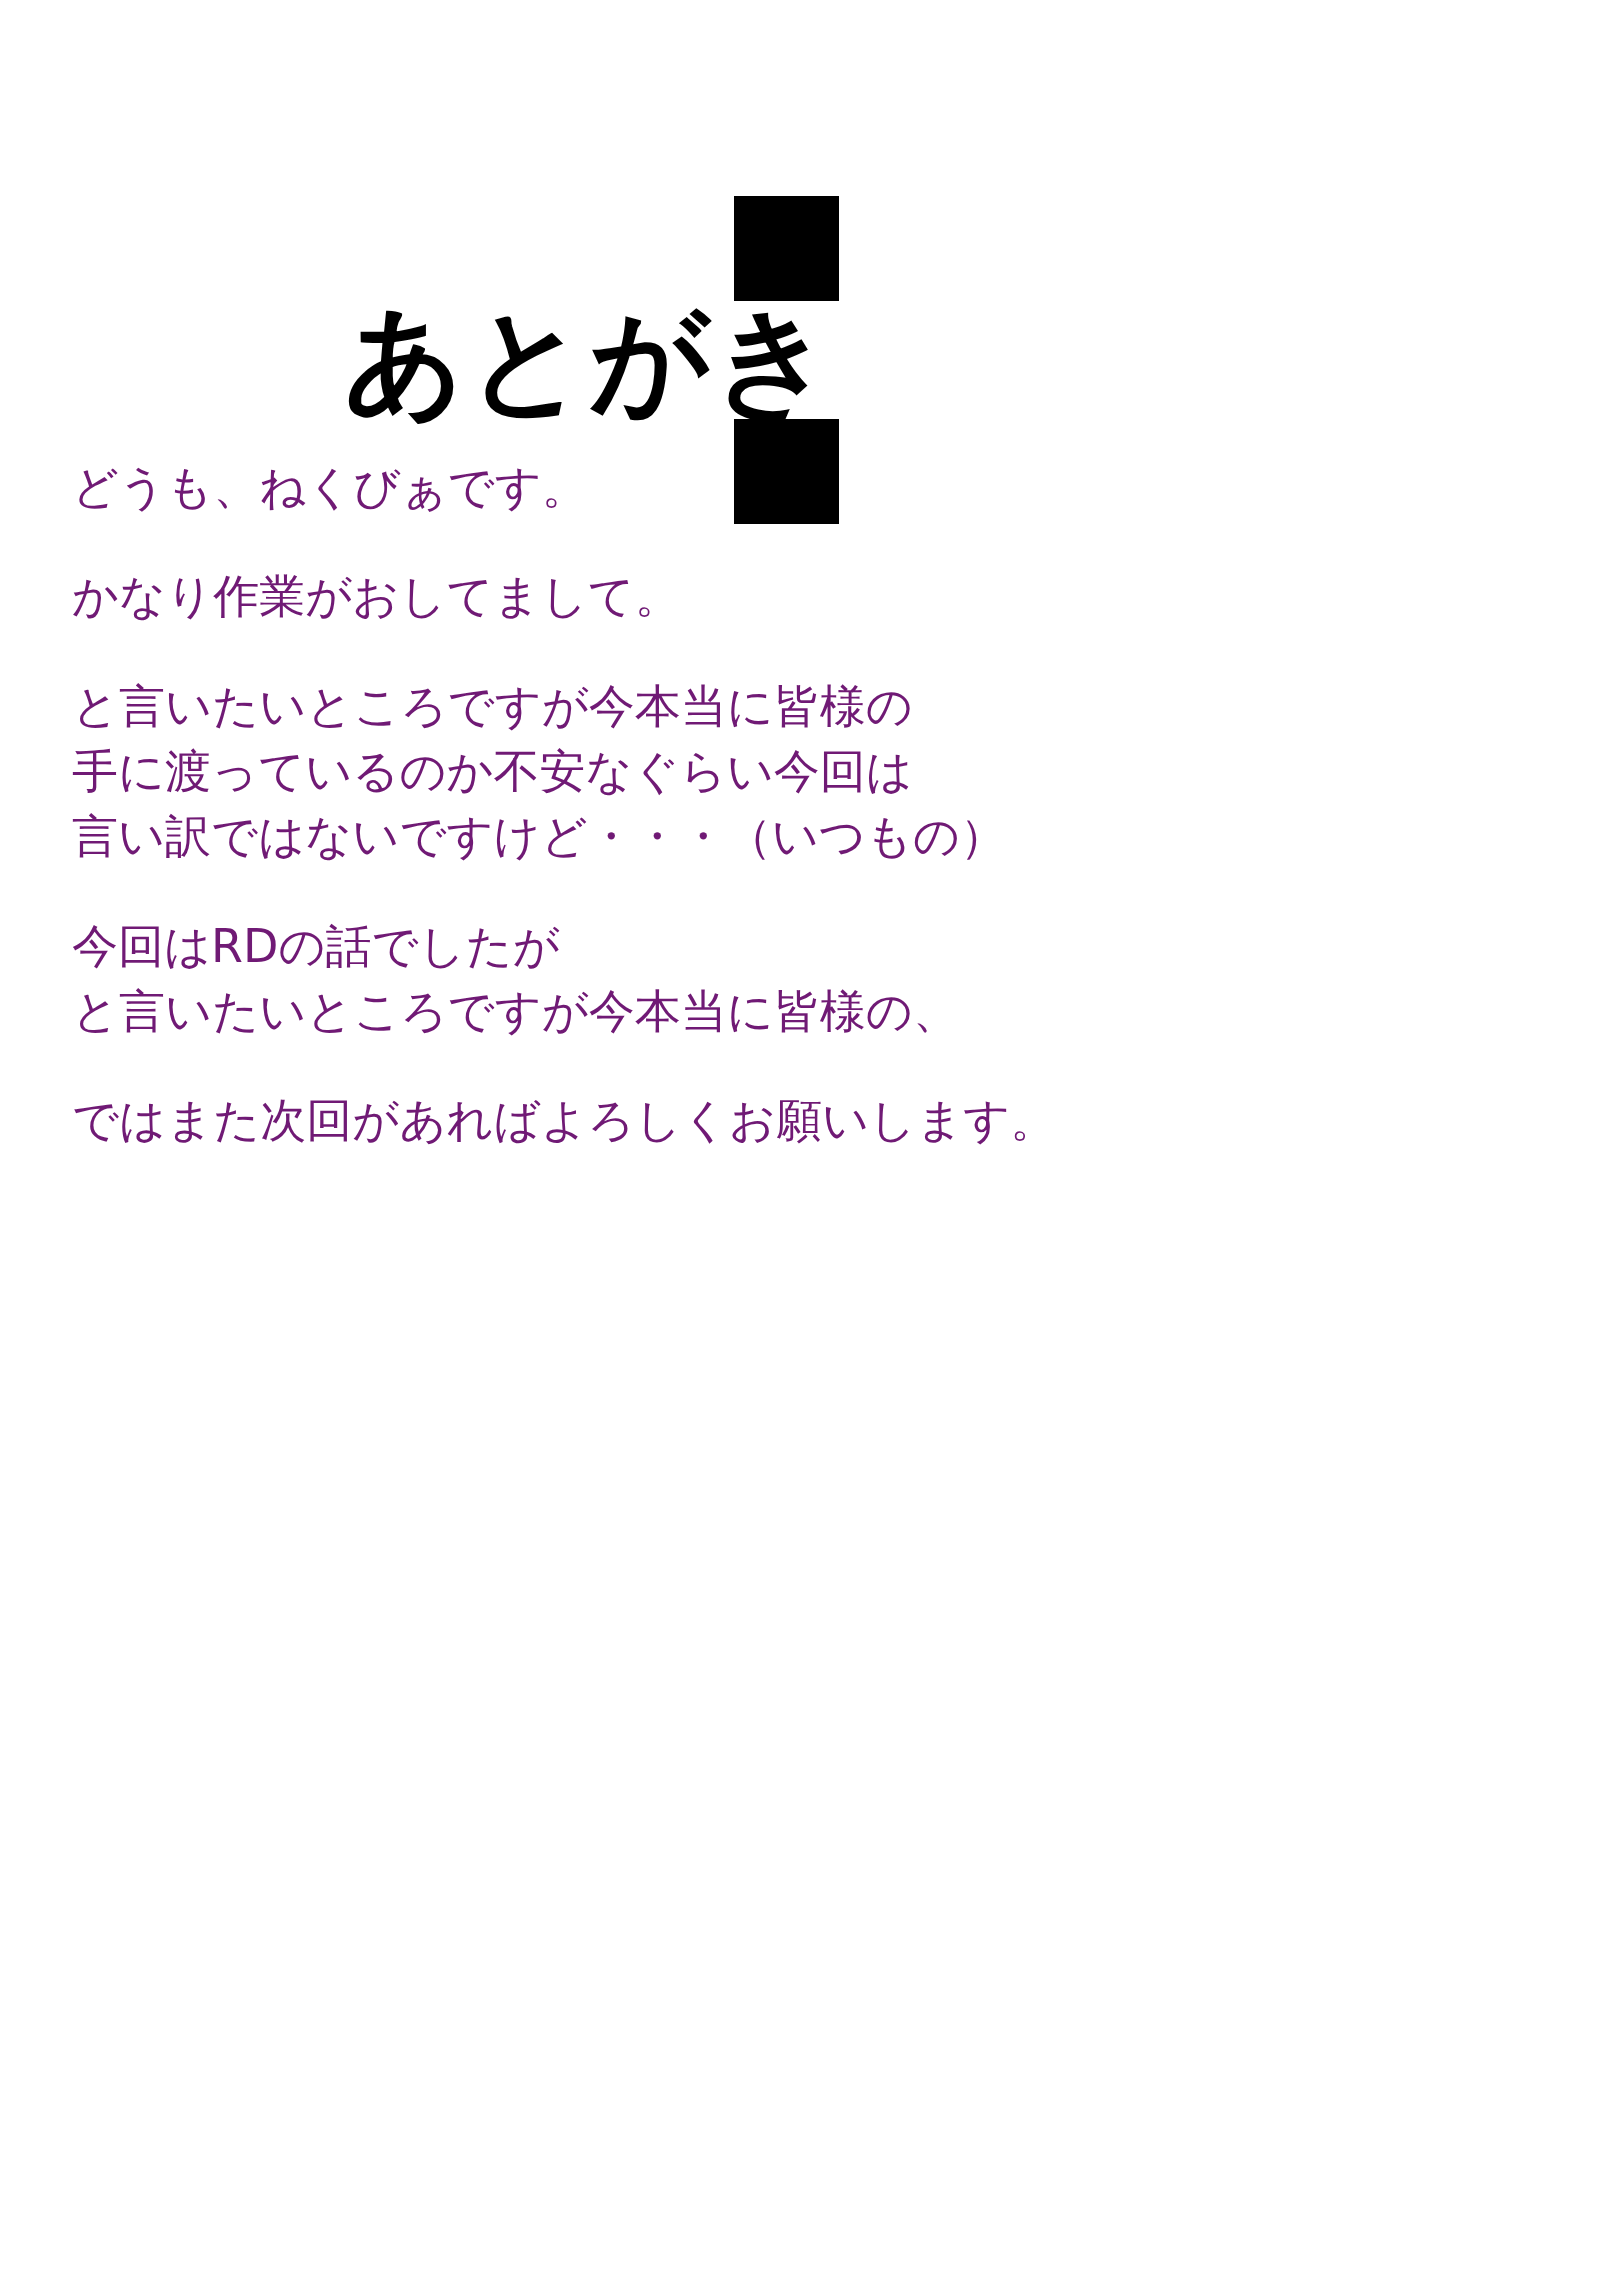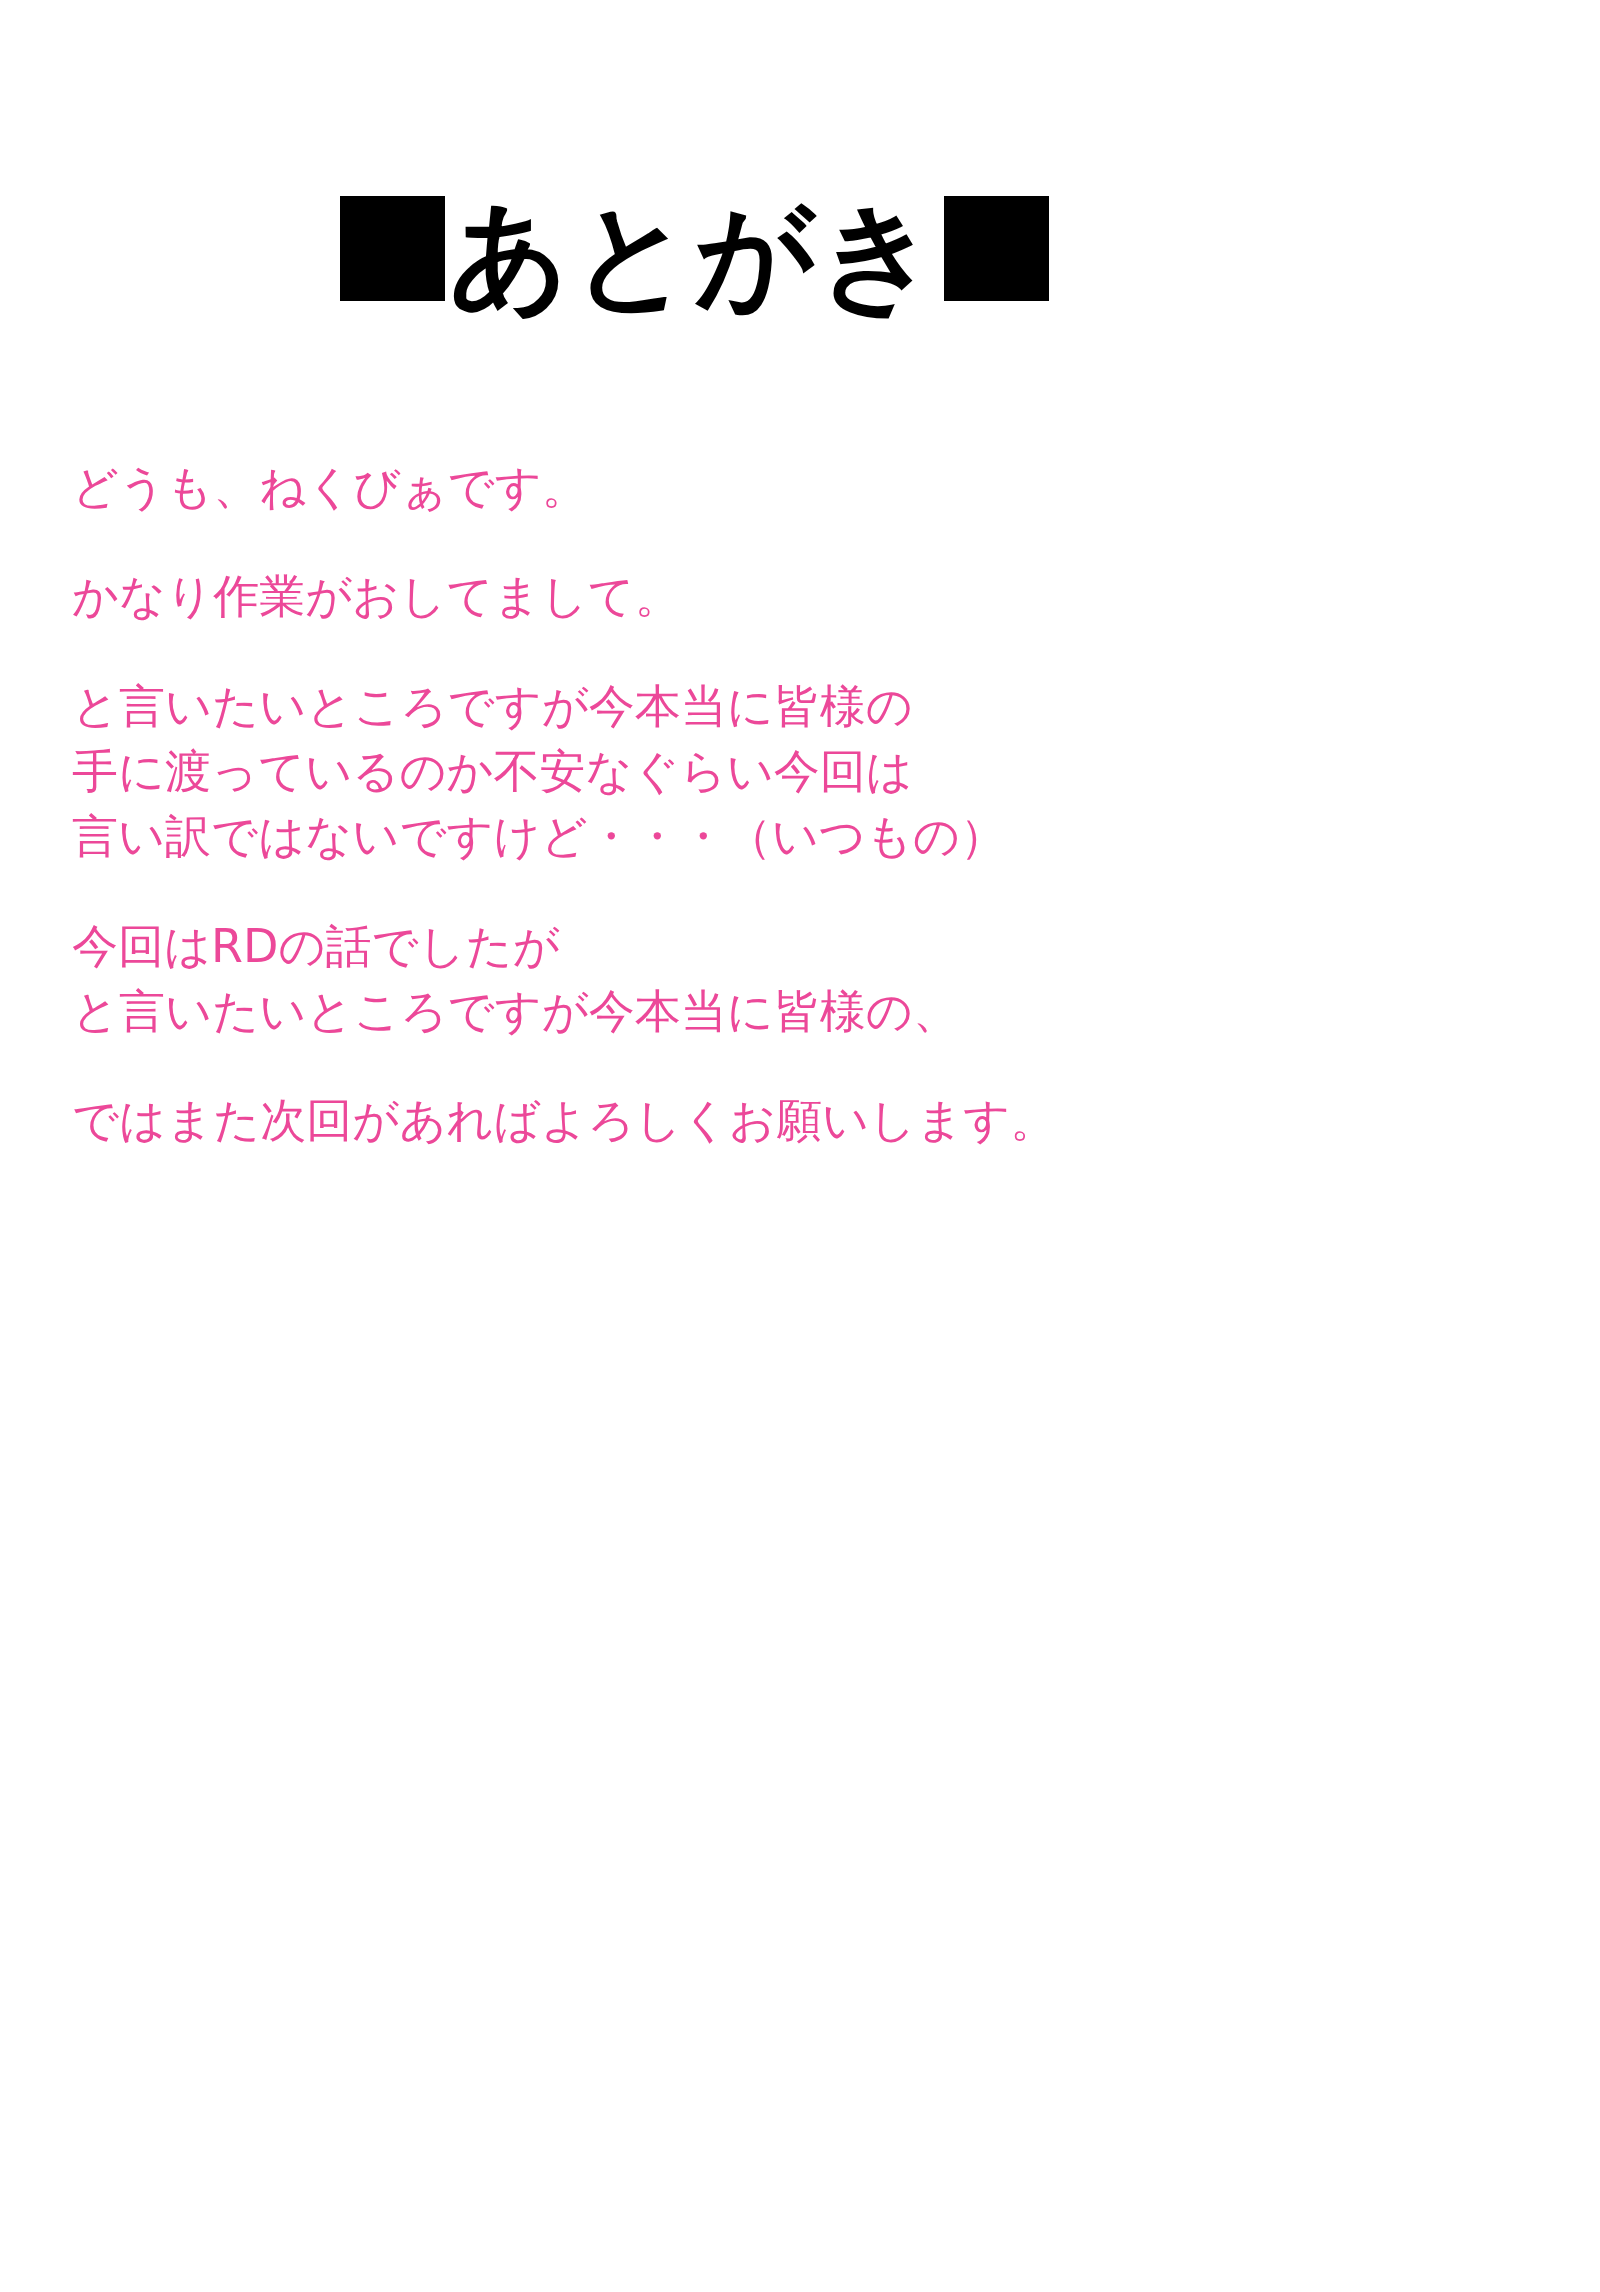--- a/index.html
+++ b/index.html
@@ -22,22 +22,23 @@
     width: 1600px;
     height: 2292px;
     background: #ffffff;
   }
   
   .title-block {
     position: absolute;
     left: 340px;
     top: 196px;
     display: flex;
-    align-items: flex-start;
+    align-items: flex-end;
     gap: 0px;
+    flex-direction: column;
   }
   .sq {
     width: 105px;
     height: 105px;
     background: #000000;
     display: inline-block;
   }
   .title-text {
     font-size: 118px;
     line-height: 1;
@@ -58,21 +59,21 @@
     margin: 0 0 44px 0;
   }
   .para:last-child {
     margin-bottom: 12px;
   }
   .line {
     font-size: 46px;
     line-height: 1.42;
     font-weight: 500;
     white-space: nowrap;
-    color: #ec4899;
+    color: #701a75;
   }
 </style>
 </head>
 <body>
 
 <div class="page">
 
   <div class="title-block">
     <span class="sq"></span>
     <span class="title-text">あとがき</span>

